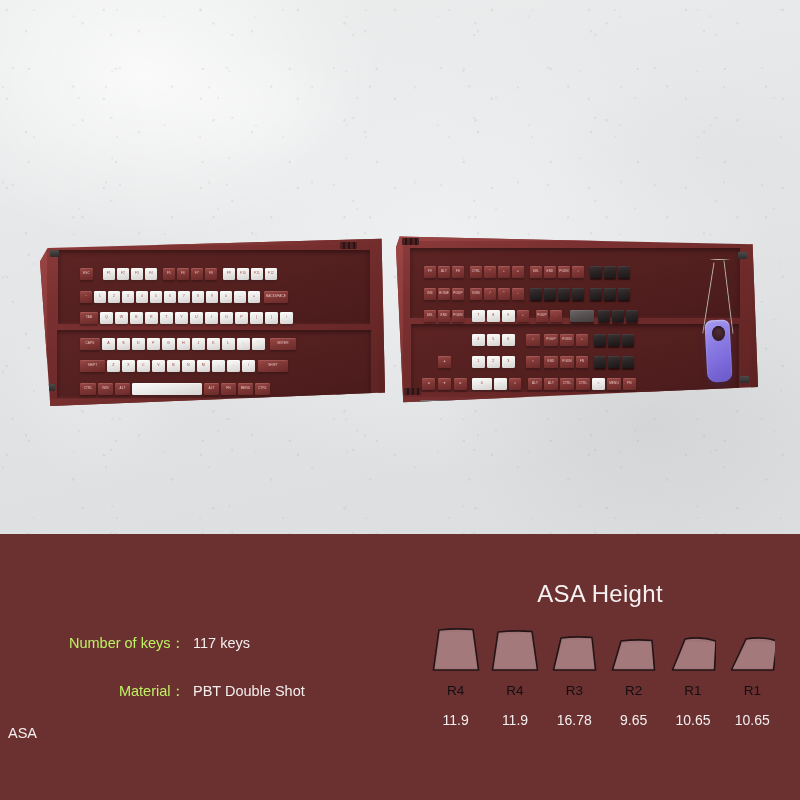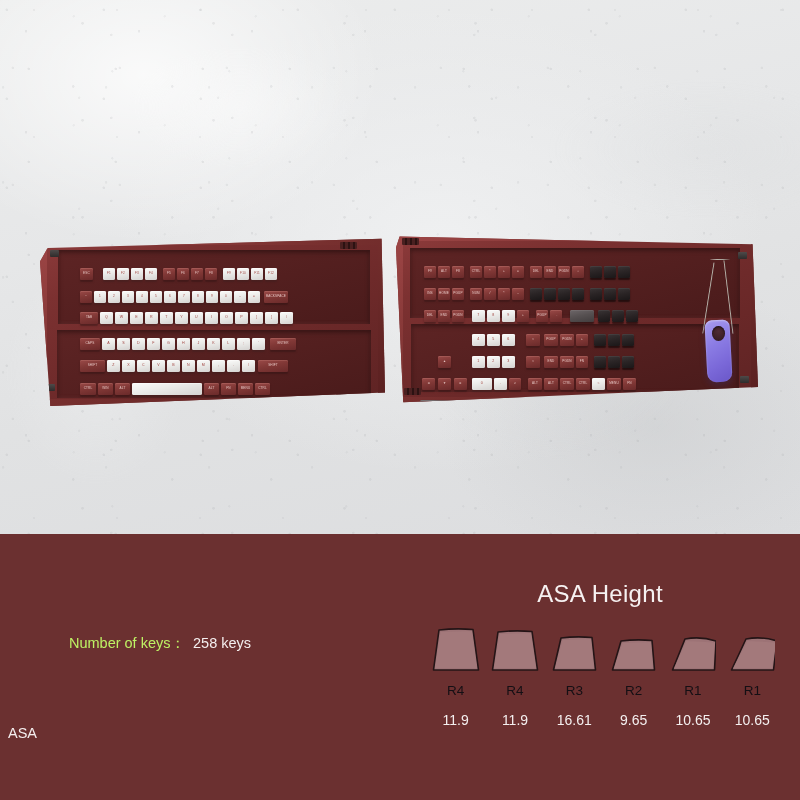--- a/index.html
+++ b/index.html
@@ -411,23 +411,27 @@
       </div>
     </div>
   </div>
 
   <div id="panel">
 
     <div id="spec-block">
 
       <div class="spec-row" id="row0">
         <span class="spec-label">Number of keys：</span>
-        <span class="spec-value">258 keys</span>
+        <span class="spec-value">117 keys</span>
       </div>
 
+      <div class="spec-row" id="row1">
+        <span class="spec-label">Material：</span>
+        <span class="spec-value">PBT Double Shot</span>
+      </div>
 
       <div class="spec-row" id="row2">
         <span class="spec-value">ASA</span>
       </div>
     </div>
 
     <div id="asa-block">
       <div id="asa-title">ASA Height</div>
       <div id="profile-strip">
           <div class="profile-cap" style="left: 5.66667px;">
@@ -477,21 +481,21 @@
           <span>R4</span>
           <span>R4</span>
           <span>R3</span>
           <span>R2</span>
           <span>R1</span>
           <span>R1</span>
         </div>
       <div id="h-labels">
           <span>11.9</span>
           <span>11.9</span>
-          <span>16.61</span>
+          <span>16.78</span>
           <span>9.65</span>
           <span>10.65</span>
           <span>10.65</span>
         </div>
     </div>
 
   </div>
 </div>
 
 </body></html>

